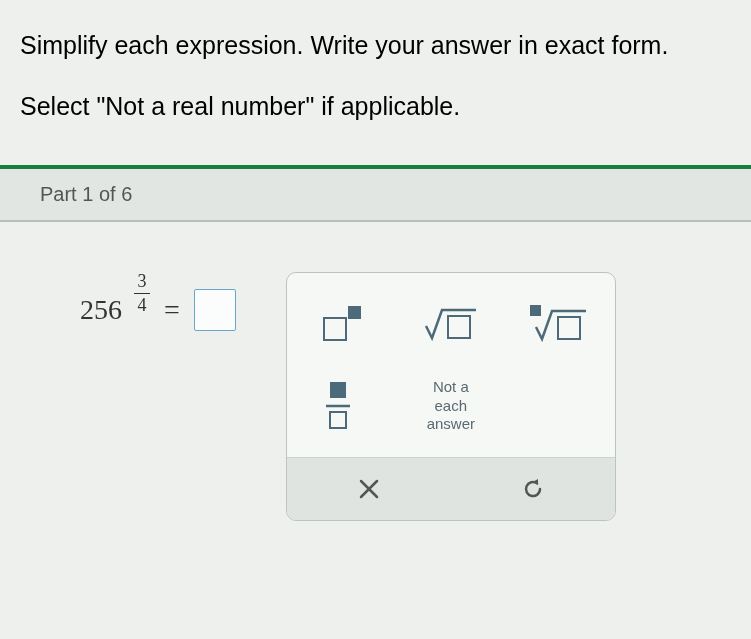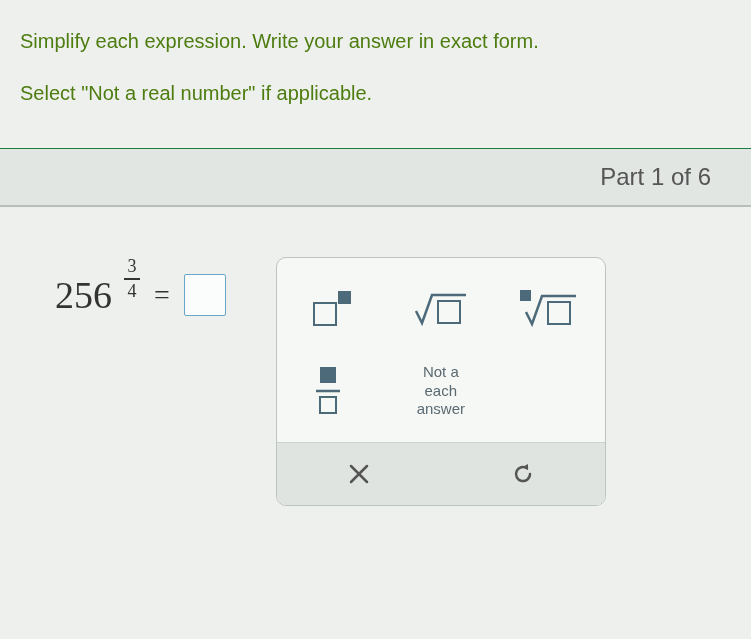--- a/index.html
+++ b/index.html
@@ -6,52 +6,51 @@
   body {
     font-family: Verdana, Geneva, sans-serif;
     background: #eef0ed;
     width: 751px;
     height: 639px;
     color: #424242;
     overflow: hidden;
   }
   .instructions {
     padding: 24px 20px 12px 20px;
-    font-size: 20px;
+    font-size: 25px;
     line-height: 1.7;
-    color: #4d7c0f;
+    color: #000000;
   }
   .instructions p { margin-bottom: 18px; }
   .part-header {
     background: #e2e6e3;
-    border-top: 1px solid #15803d;
+    border-top: 4px solid #15803d;
     border-bottom: 2px solid #b8bfba;
     padding: 14px 40px;
-    font-size: 24px;
+    font-size: 20px;
     color: #555;
     margin-top: 8px;
-    text-align: right;
   }
   .work-area {
     padding: 50px 40px 40px 55px;
     display: flex;
     align-items: flex-start;
     gap: 50px;
     background: #eef0ed;
   }
   .expression {
     display: flex;
     align-items: center;
     gap: 10px;
     font-family: "Times New Roman", serif;
     font-size: 30px;
     color: #333;
     padding-top: 16px;
   }
-  .base { font-size: 38px; }
+  .base { font-size: 28px; margin-left: 25px; }
   .exponent {
     display: inline-flex;
     flex-direction: column;
     align-items: center;
     font-size: 18px;
     line-height: 1.05;
     position: relative;
     top: -16px;
     margin-left: 2px;
   }

